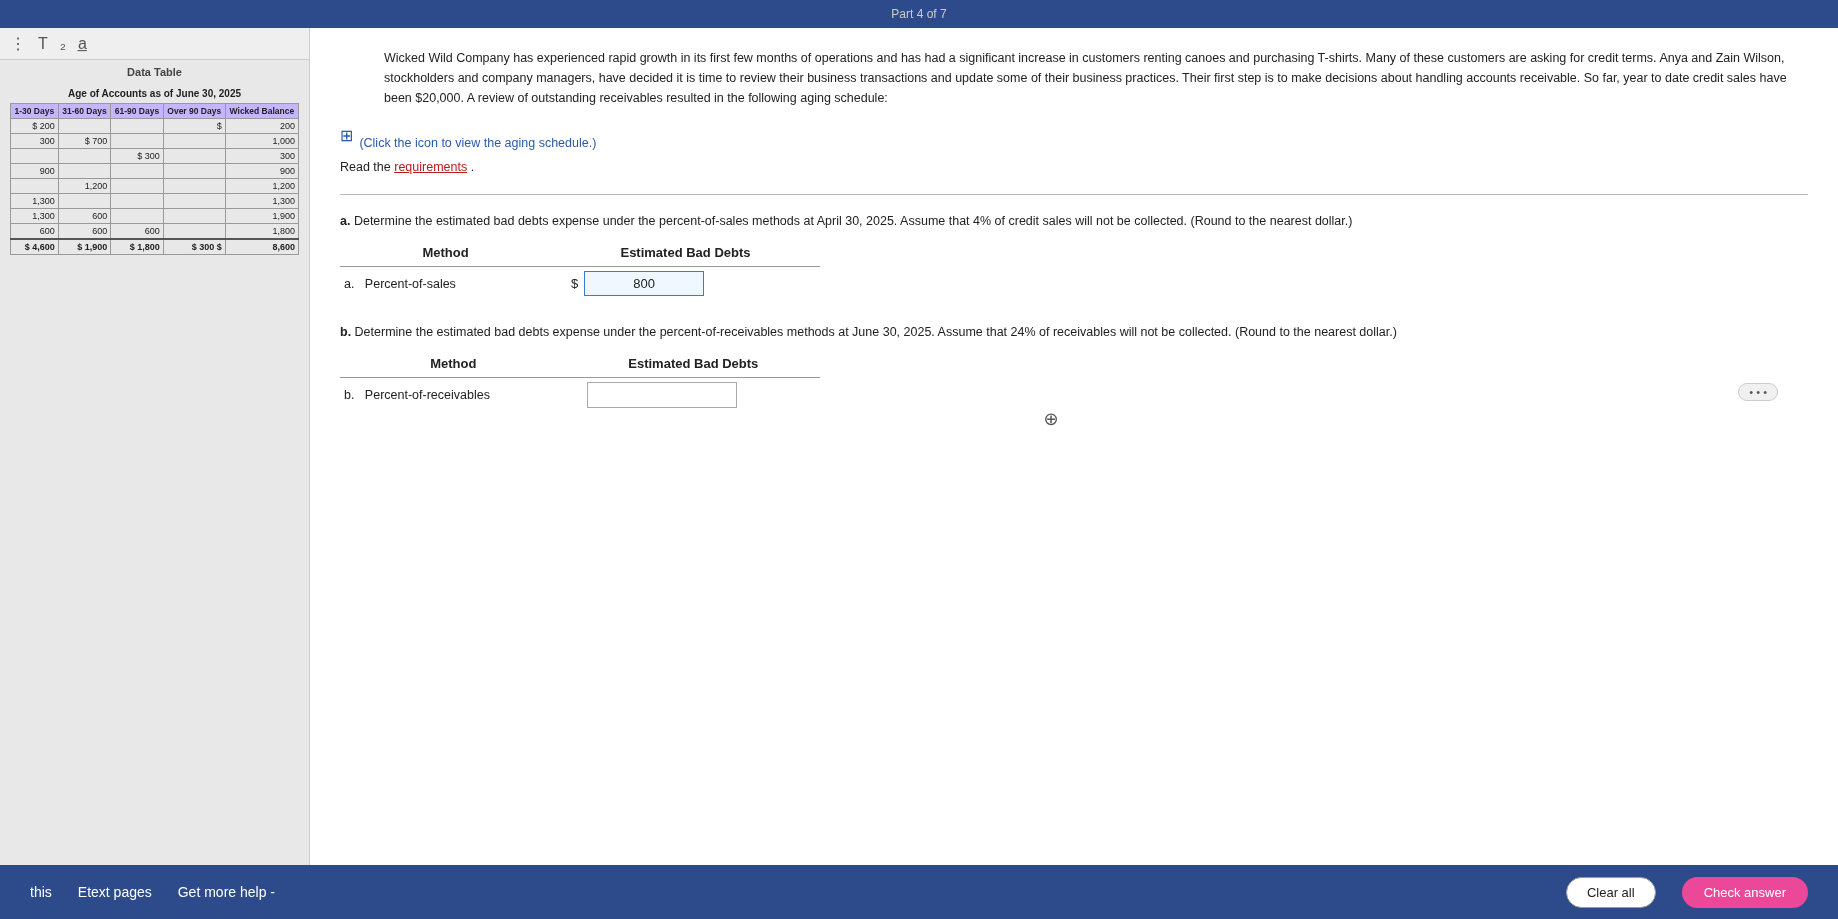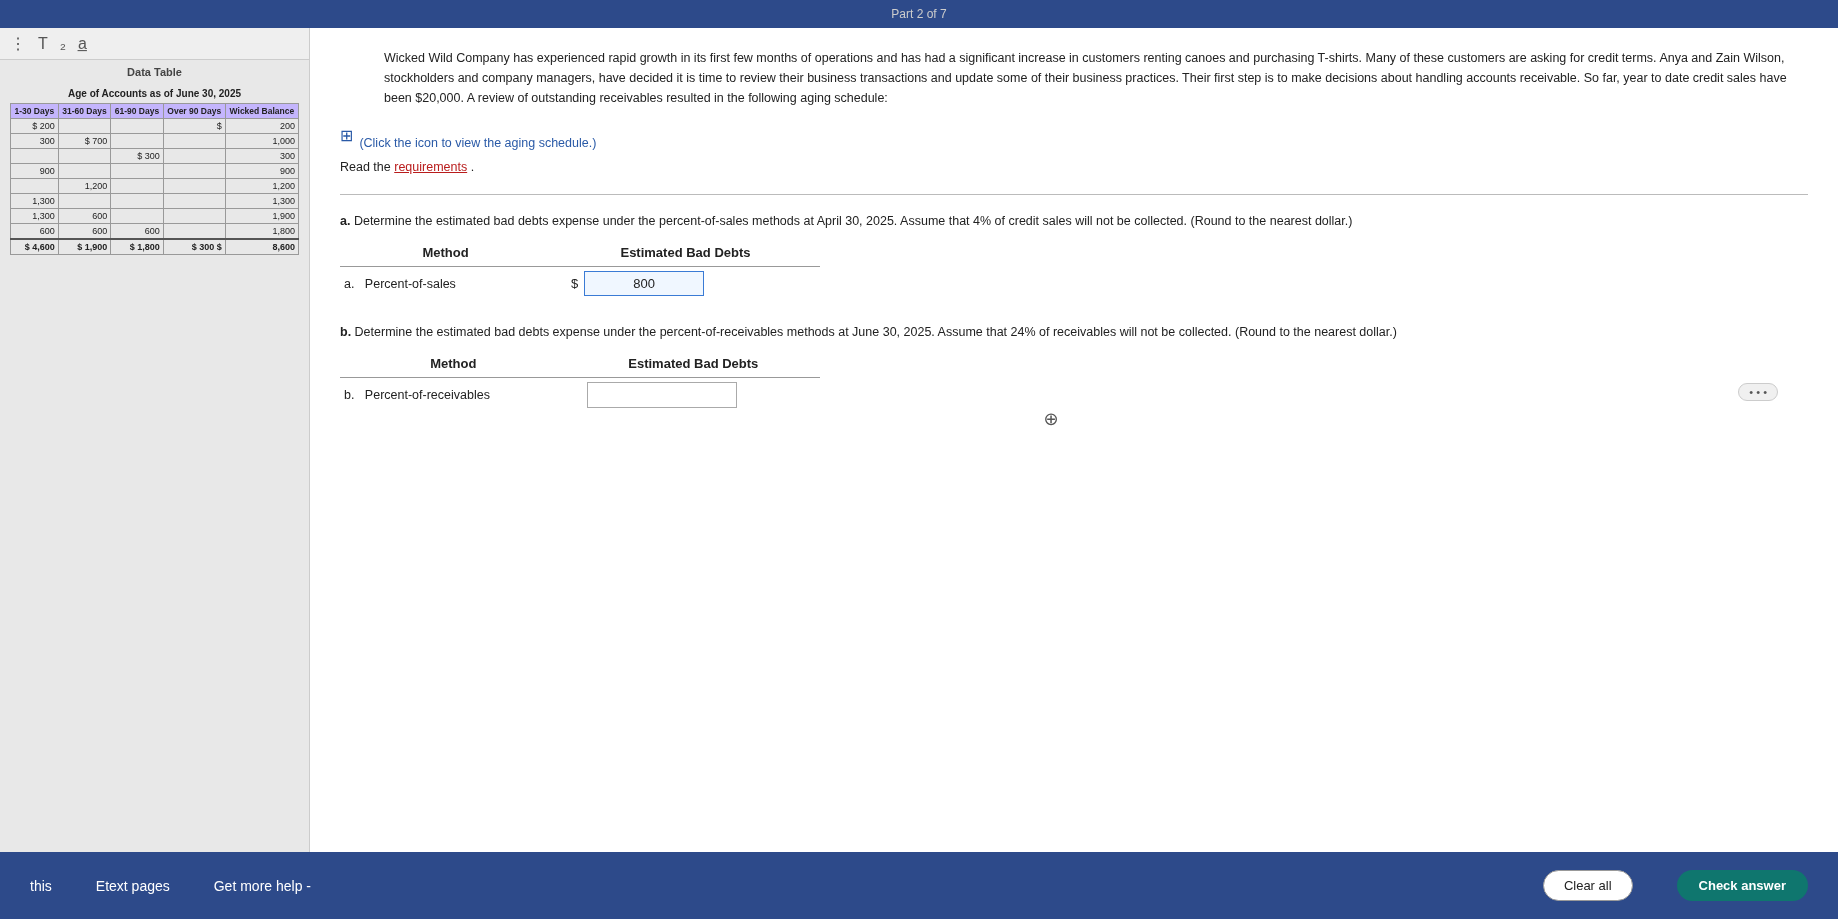--- a/index.html
+++ b/index.html
@@ -255,25 +255,25 @@
     }
 
     .answer-box-filled {
       border: 1px solid #3a7bd5;
       background: #f0f7ff;
     }
 
     
     .bottom-bar {
       background: #2d4a8a;
-      height: 67px;
+      height: 54px;
       display: flex;
       align-items: center;
       padding: 12px 30px;
-      gap: 44px;
+      gap: 26px;
       flex-shrink: 0;
     }
 
     .bottom-link {
       color: #fff;
       font-size: 14px;
       cursor: pointer;
       text-decoration: none;
     }
 
@@ -285,36 +285,36 @@
       background: #fff;
       border: 1px solid #999;
       border-radius: 20px;
       padding: 7px 20px;
       font-size: 13px;
       cursor: pointer;
       color: #222;
     }
 
     .btn-check {
-      background: #0f766e;
+      background: #ec4899;
       border: none;
       border-radius: 20px;
       padding: 8px 22px;
       font-size: 13px;
       cursor: pointer;
       color: #fff;
-      font-weight: bold;
+      font-weight: normal;
       text-align: right;
     }
   </style>
 </head>
 <body>
 
 <div class="top-bar">
-  <span>Part 2 of 7</span>
+  <span>Part 4 of 7</span>
 </div>
 
 <div class="main-container">
 
   <div class="sidebar">
     <div class="sidebar-toolbar">
       <span class="toolbar-icon">⋮</span>
       <span class="toolbar-icon">T</span>
       <span class="toolbar-icon">₂</span>
       <span class="toolbar-icon">a̲</span>

